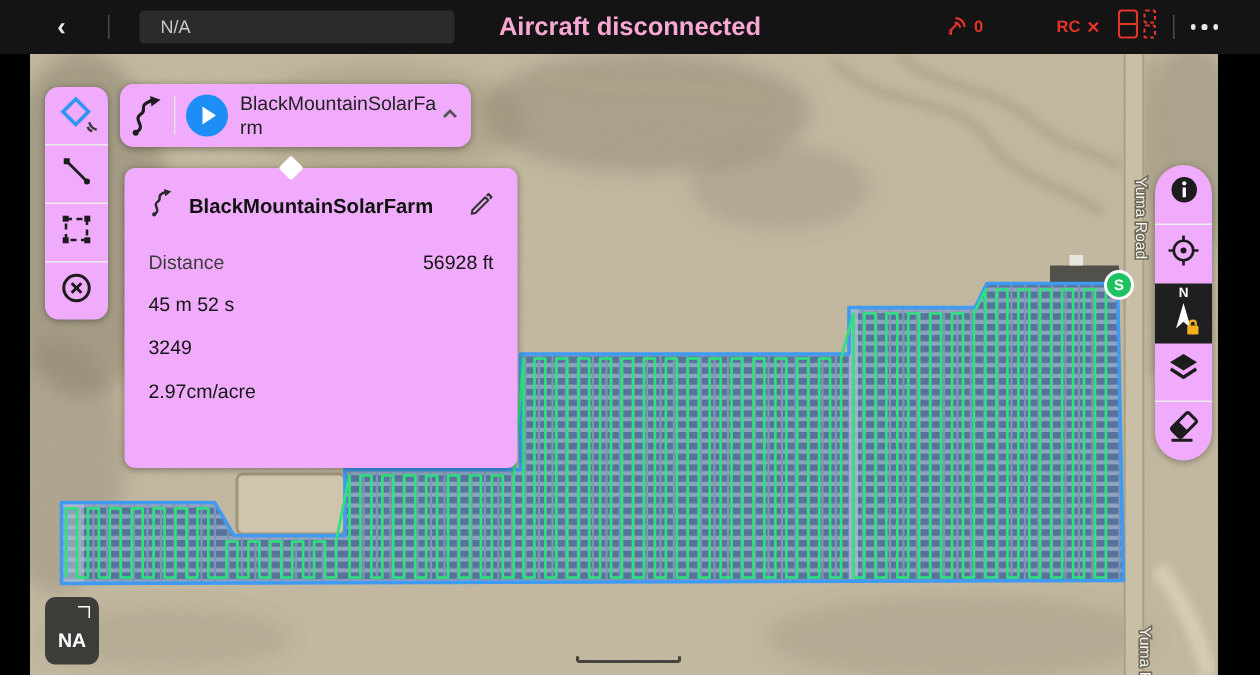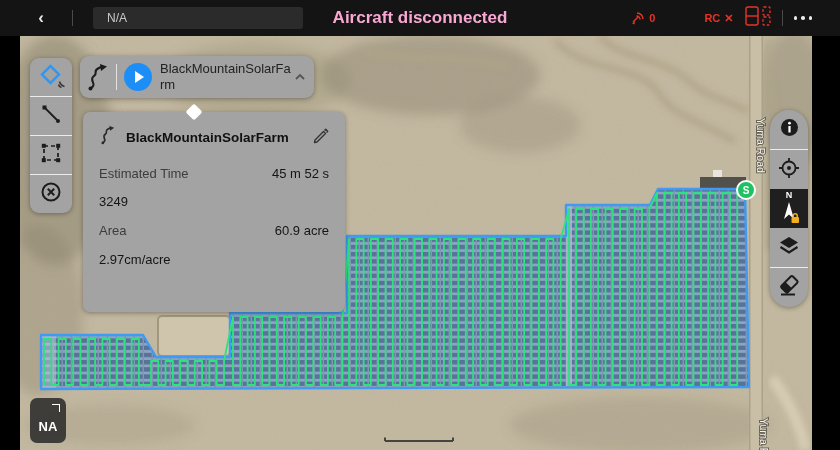--- a/index.html
+++ b/index.html
@@ -17,21 +17,21 @@
   .tb-right{position:absolute;right:28px;top:0;height:36px;display:flex;align-items:center;gap:9px;}
   .red{color:#e5332a;}
   .gps-wrap{display:flex;align-items:center;gap:3px;font-size:11px;font-weight:bold;}
   .rc-wrap{display:flex;align-items:flex-start;gap:4px;font-size:11px;font-weight:bold;margin-left:40px;}
   .dots{display:flex;gap:4px;margin-left:2px;}
   .dots i{width:3.5px;height:3.5px;border-radius:50%;background:#e9e9e9;}
   
   .map{position:absolute;left:20px;top:36px;width:792px;height:414px;background:#c4b9a1;z-index:1;}
   .map svg{position:absolute;left:0;top:0;}
   
-  .card{position:absolute;background:#a3a3a3;border-radius:9px;box-shadow:0 1px 5px rgba(0,0,0,.35);z-index:20;}
+  .card{position:absolute;background:#f0abfc;border-radius:9px;box-shadow:0 1px 5px rgba(0,0,0,.35);z-index:20;}
   
   .ltool{left:30px;top:58px;width:42px;height:155px;display:flex;flex-direction:column;}
   .ltool .cell{flex:1;display:flex;align-items:center;justify-content:center;position:relative;}
   .ltool .cell + .cell{border-top:1px solid #ececec;}
   
   .mbar{left:80px;top:56px;width:234px;height:42px;display:flex;align-items:center;}
   .mbar .route{width:36px;display:flex;justify-content:center;}
   .mbar .vdiv{width:1px;height:26px;background:#e3e3e3;}
   .playbtn{width:28px;height:28px;border-radius:50%;background:#1e8ef7;margin:0 8px 0 7px;position:relative;flex:none;}
   .playbtn:after{content:"";position:absolute;left:11px;top:8px;border-left:9px solid #fff;border-top:6px solid transparent;border-bottom:6px solid transparent;}
@@ -251,29 +251,28 @@
     </span>
     <span class="ptitle">BlackMountainSolarFarm</span>
     <span>
       <svg width="18" height="18" viewBox="0 0 18 18">
         <path d="M4,14 L12.5,5.5 L14.5,7.5 L6,16 L3.5,16.5 Z M13.5,4.5 l1.2,-1.2 2,2 L15.5,6.5" fill="none" stroke="#333" stroke-width="1.4" stroke-linejoin="round"></path>
       </svg>
     </span>
   </div>
   <div class="prows" id="prows">
       <div class="prow">
-        <span class="lbl">Estimated Time</span>
+        <span class="lbl">Distance</span>
+        <span class="val">56928 ft</span>
+      </div>
+      <div class="prow">
         <span class="val">45 m 52 s</span>
       </div>
       <div class="prow">
         <span class="val">3249</span>
-      </div>
-      <div class="prow">
-        <span class="lbl">Area</span>
-        <span class="val">60.9 acre</span>
       </div>
       <div class="prow">
         <span class="val">2.97cm/acre</span>
       </div>
     </div>
 </div>
 
 <div class="card rtool">
   <div class="cell">
     <span>

